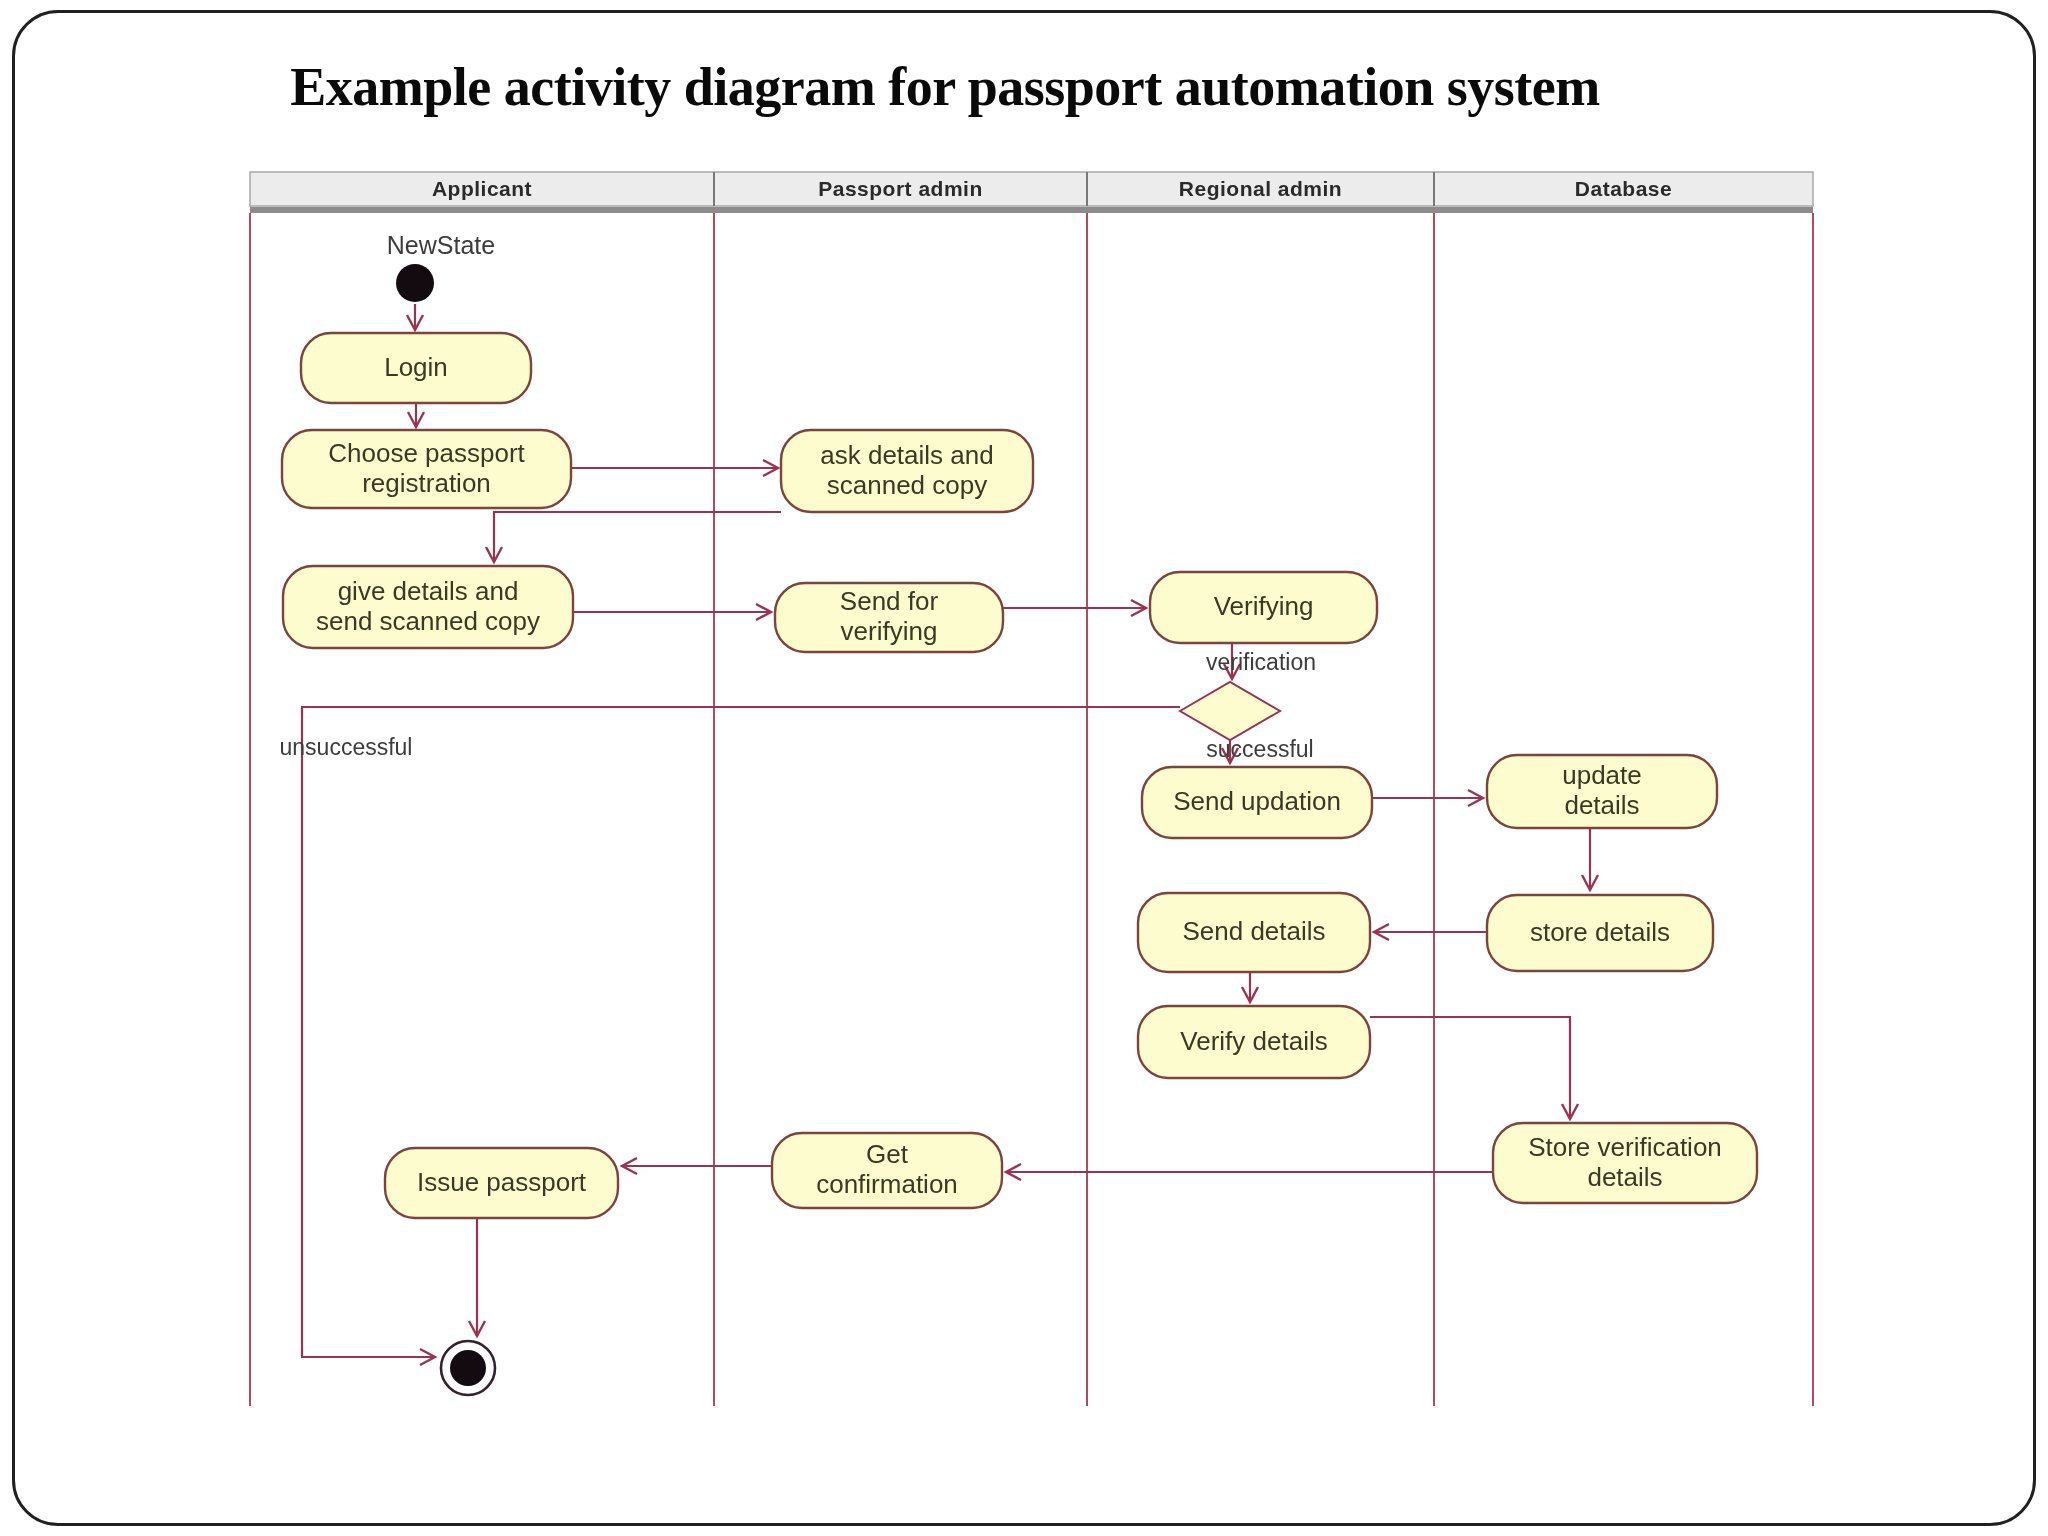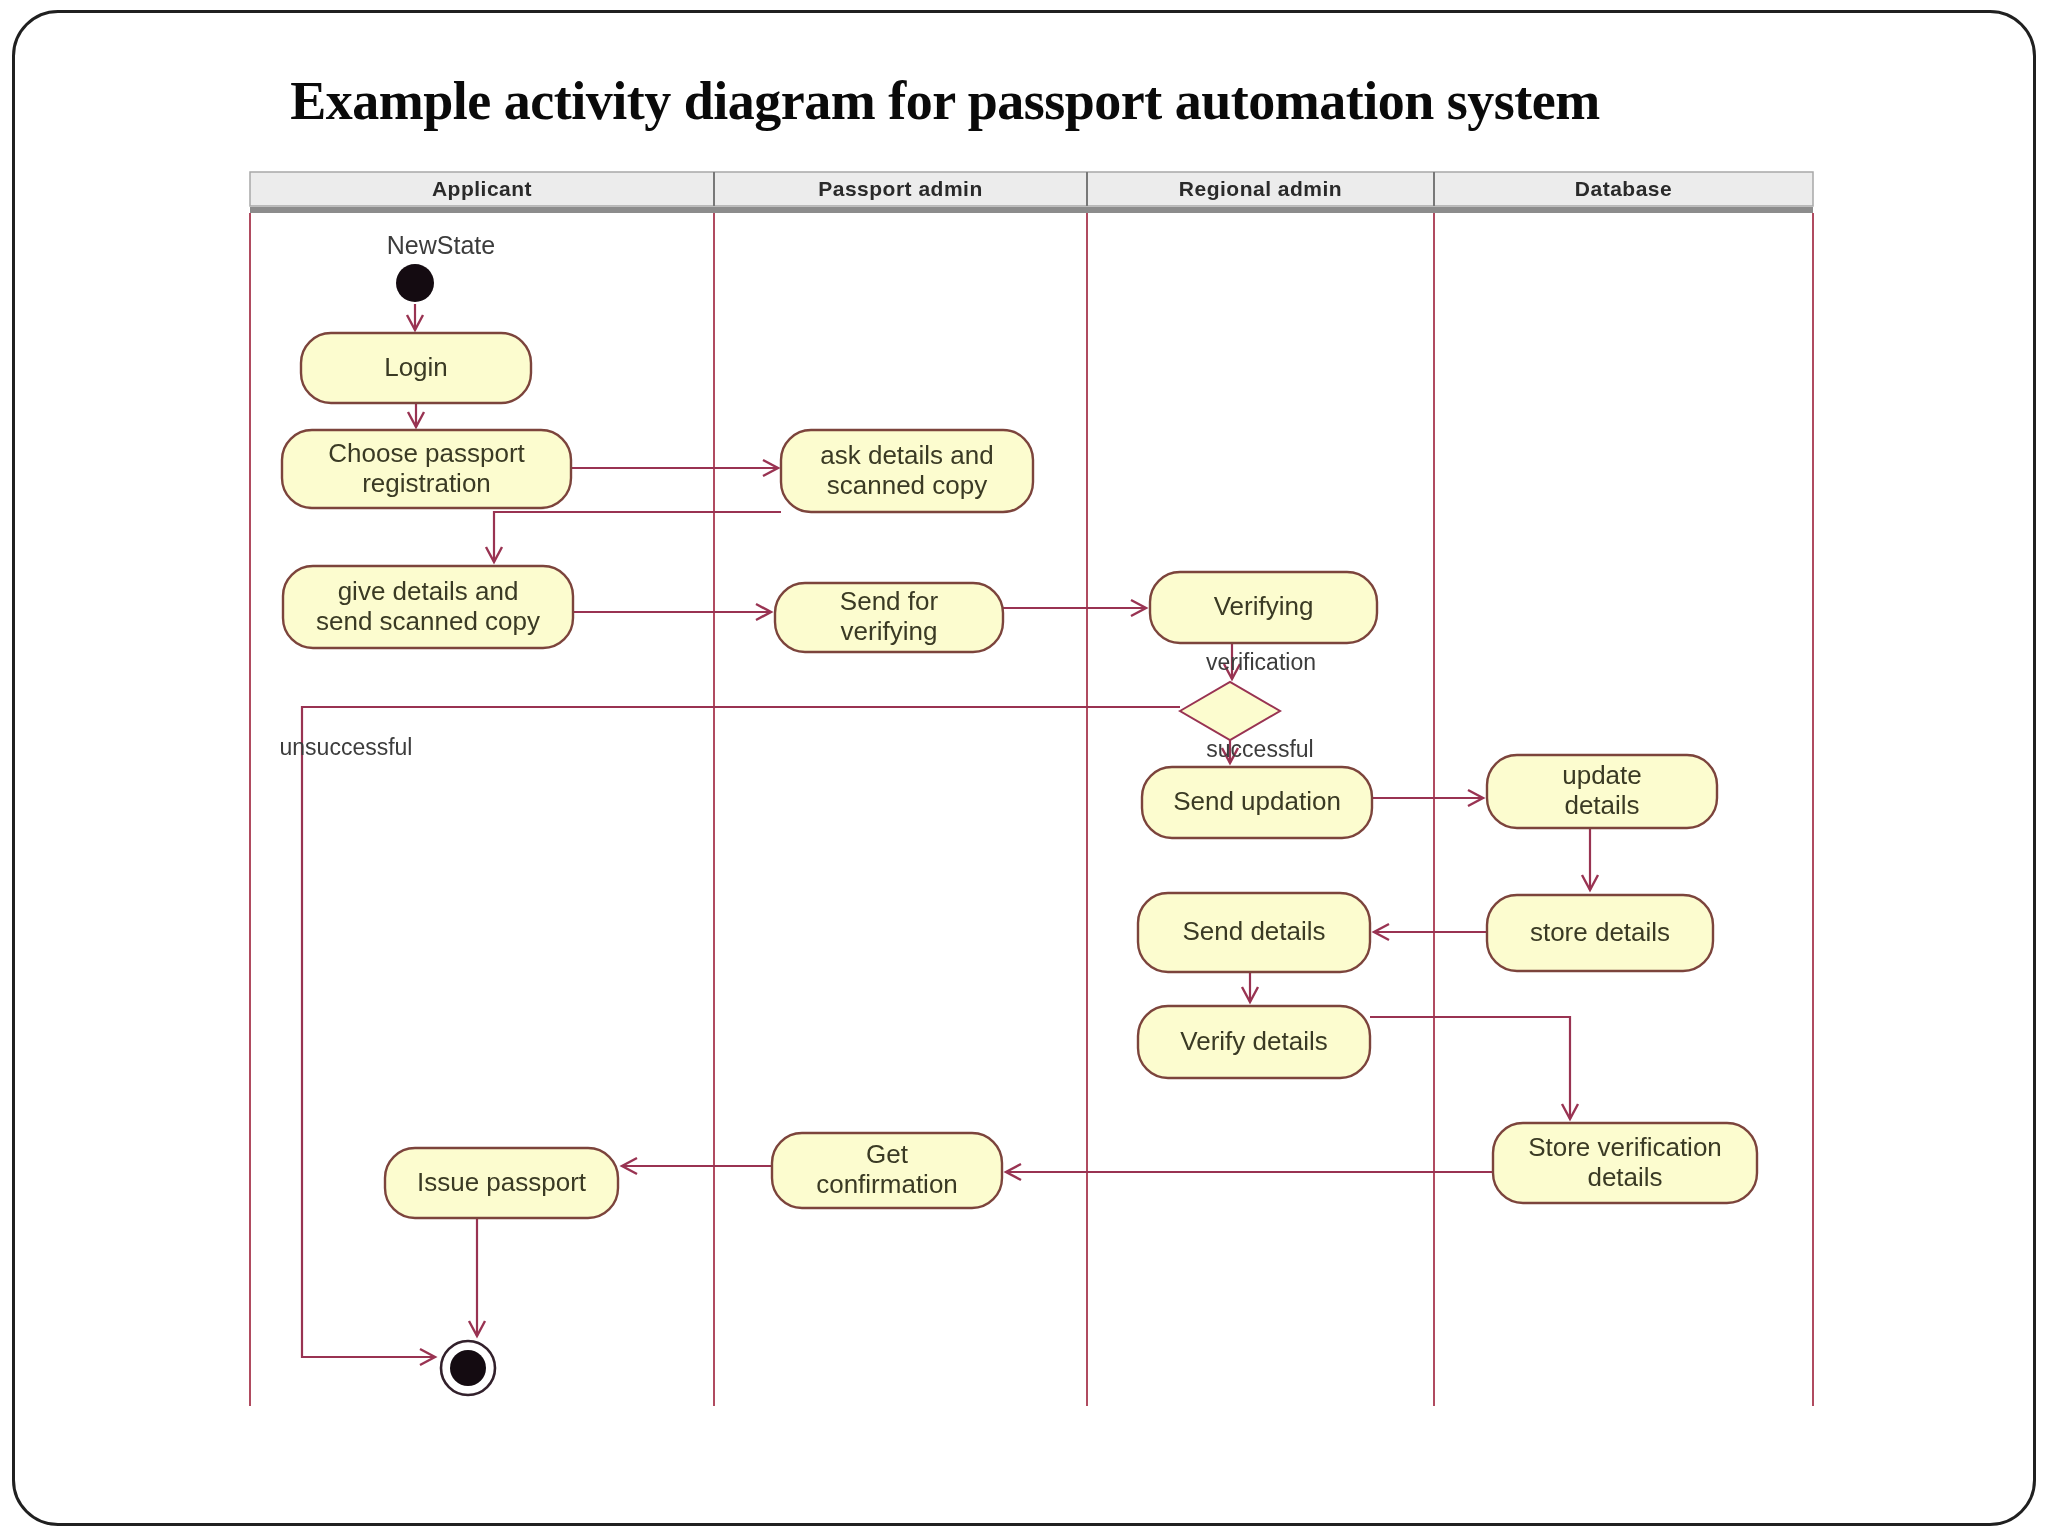--- a/index.html
+++ b/index.html
@@ -1,20 +1,20 @@
 <!DOCTYPE html>
 <html><head>
 <meta charset="utf-8">
 <style>
   html,body{margin:0;padding:0;background:#ffffff;}
   #page{position:relative;width:2048px;height:1536px;background:#ffffff;overflow:hidden;
         font-family:"Liberation Sans",sans-serif;}
   #slide-border{position:absolute;left:12px;top:10px;right:12px;bottom:10px;
         border:3px solid #202020;border-radius:46px;pointer-events:none;}
-  #page-title{position:absolute;left:250px;top:34px;width:1390px;text-align:center;
+  #page-title{position:absolute;left:250px;top:20px;width:1390px;text-align:center;
         font-family:"Liberation Serif",serif;font-weight:700;font-size:54px;color:#0a0a0a;
         letter-spacing:-0.5px;}
   #diagram-svg{position:absolute;left:0;top:0;}
   text{font-family:"Liberation Sans",sans-serif;}
 </style>
 </head>
 <body>
 
 <div id="page">
   <div id="slide-border"></div>

